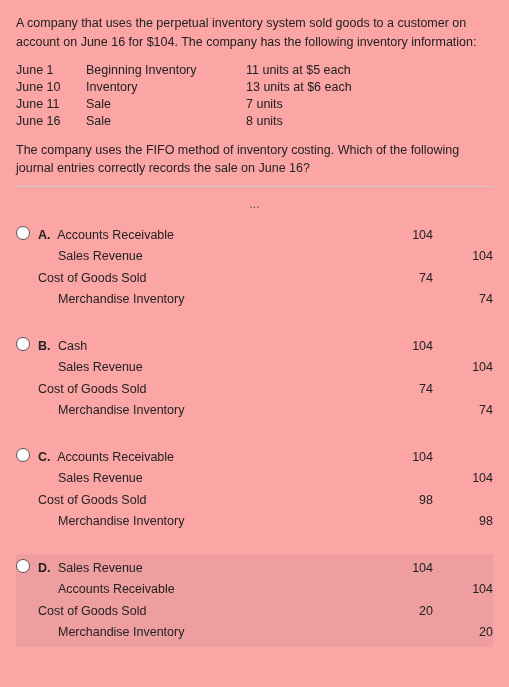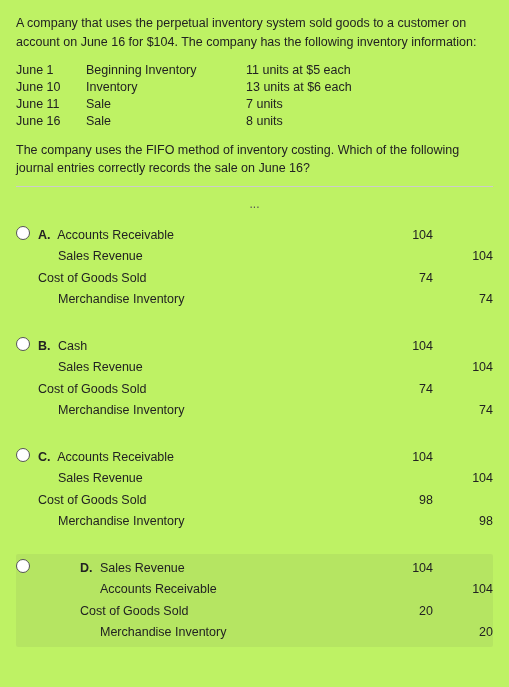--- a/index.html
+++ b/index.html
@@ -5,21 +5,21 @@
     * { box-sizing: border-box; margin: 0; padding: 0; }
     body {
       font-family: Arial, sans-serif;
       font-size: 13px;
       background: #f0f0f0;
       width: 509px;
       min-height: 687px;
       color: #222;
     }
     .page {
-      background: #bef264;
+      background: #fca5a5;
       width: 509px;
       min-height: 687px;
       padding: 14px 16px 20px 16px;
     }
     .intro-text {
       font-size: 12.5px;
       line-height: 1.5;
       margin-bottom: 10px;
     }
     .inventory-table {
@@ -202,21 +202,21 @@
         <span class="credit"></span>
       </div>
       <div class="journal-row">
         <span class="account indented">Merchandise Inventory</span>
         <span class="debit"></span>
         <span class="credit">98</span>
       </div>
     </div>
   </div>
 
-  <div class="option" style="position:relative; background: rgba(80,80,80,0.08); border-radius:2px;gap:42px;">
+  <div class="option" style="position:relative; background: rgba(80,80,80,0.08); border-radius:2px;">
     <div class="radio-col">
       <span class="radio-circle"></span>
     </div>
     <div class="option-content">
       <div class="journal-row">
         <span class="account"><span class="option-label">D.</span> Sales Revenue</span>
         <span class="debit">104</span>
         <span class="credit"></span>
       </div>
       <div class="journal-row">

